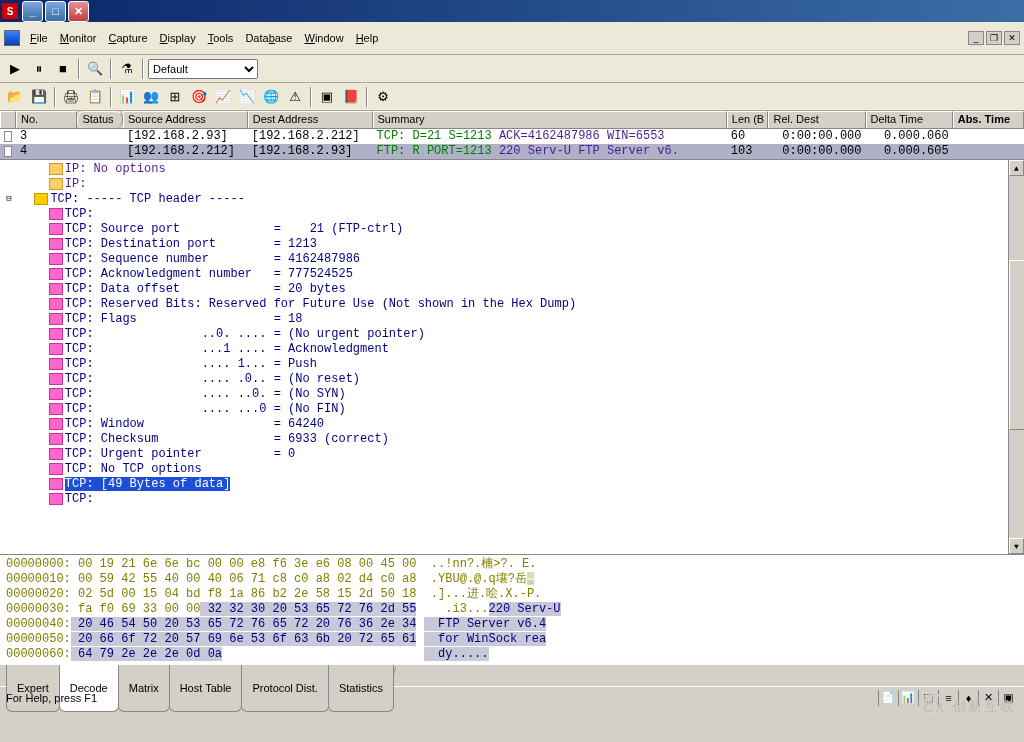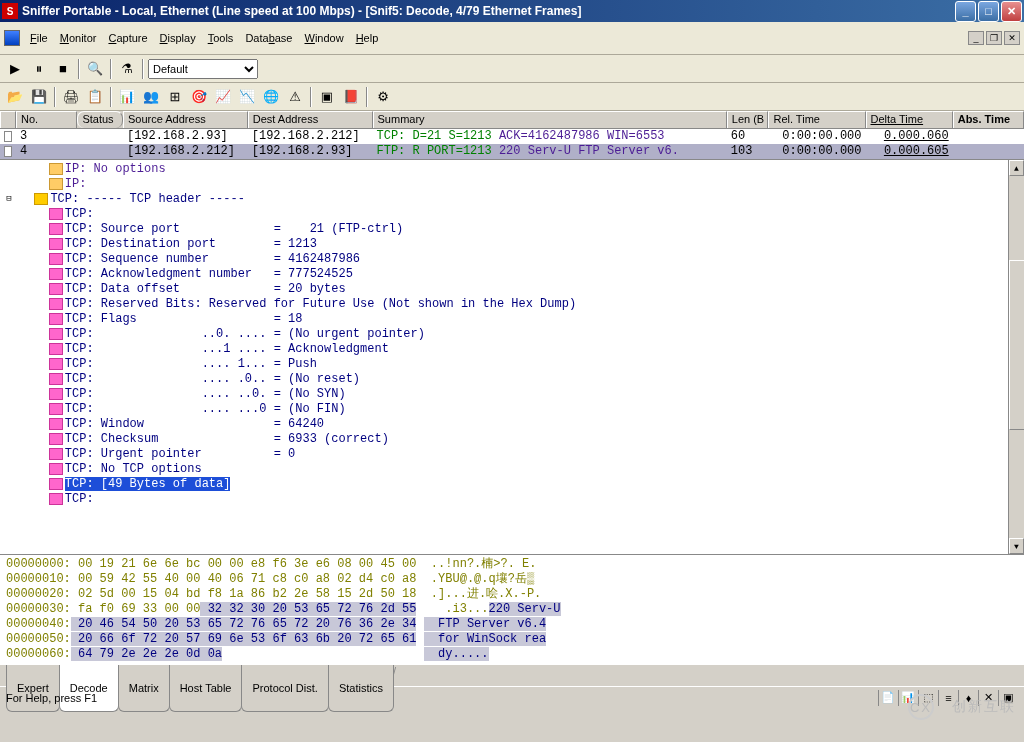--- a/index.html
+++ b/index.html
@@ -21,53 +21,52 @@
 .tb-sep { width: 2px; height: 20px; border-left: 1px solid #888; border-right: 1px solid #fff; margin: 0 2px; }
 .tb-select { height: 20px; font-size: 11px; width: 110px; }
 .grid-header { background: #d4d0c8; display: flex; height: 18px; border-bottom: 1px solid #888; }
 .grid-header .col { border-right: 1px solid #888; border-top: 1px solid #fff; border-left: 1px solid #fff; padding: 1px 4px; font-size: 11px; overflow: hidden; white-space: nowrap; }
 .grid-body { background: white; font-family: 'Courier New', monospace; font-size: 12px; }
 .grid-row { display: flex; height: 15px; line-height: 15px; }
 .grid-row.sel { background: #b0b0c8; }
 .grid-row .cell { padding: 0 4px; overflow: hidden; white-space: nowrap; }
 .grid-row .cell.chk { display: flex; align-items: center; justify-content: center; }
 .grid-row .cell.chk span { width: 11px; height: 11px; border: 1px solid #888; background: white; }
-.c-no { width: 62px; } .c-st { width: 46px; border-radius: 7px; } .c-src { width: 126px; } .c-dst { width: 126px; } .c-sum { width: 358px; } .c-len { width: 42px; } .c-rel { width: 98px; } .c-del { width: 88px; text-decoration: underline; } .c-abs { width: 72px; font-weight: bold; }
+.c-no { width: 62px; } .c-st { width: 46px; border-radius: 7px; } .c-src { width: 126px; } .c-dst { width: 126px; } .c-sum { width: 358px; } .c-len { width: 42px; } .c-rel { width: 98px; } .c-del { width: 88px; } .c-abs { width: 72px; font-weight: bold; }
 .decode-panel { background: white; height: 395px; overflow-y: auto; border-top: 1px solid #888; font-family: 'Courier New', monospace; font-size: 12px; line-height: 15px; padding: 2px; position: relative; }
 .decode-line { white-space: pre; padding-left: 18px; position: relative; }
 .decode-line .tree-icon { position: absolute; left: 0; width: 14px; text-align: center; font-size: 9px; color: #000; }
 .decode-line .proto-icon { display: inline-block; width: 14px; height: 12px; margin-right: 2px; vertical-align: middle; }
 .ic-ip { background: #ffcc66; border: 1px solid #cc9933; }
 .ic-tcp { background: #ff66cc; border: 1px solid #cc3399; }
 .ic-tcp2 { background: #ffcc00; border: 1px solid #cc9900; }
 .txt-olive { color: #4c1d95; }
 .txt-navy { color: #000080; }
 .txt-black { color: #000; }
 .txt-green { color: #008000; }
 .sel-line { background: #1d4ed8; color: white !important; }
 .hex-panel { background: white; height: 110px; border-top: 1px solid #888; font-family: 'Courier New', monospace; font-size: 12px; line-height: 15px; padding: 2px 6px; overflow: hidden; white-space: pre; color: #808000; }
 .hex-hl { background: #c8c8d8; color: #000080; }
 .tabs { height: 22px; background: #d4d0c8; border-top: 1px solid #fff; display: flex; align-items: flex-start; padding: 0 6px; }
 .tab { padding: 17px 10px; border: 1px solid #888; border-top: none; background: #d4d0c8; margin-right: -1px; font-size: 11px; cursor: pointer; border-radius: 0 0 6px 6px; }
 .tab.active { background: white; font-weight: normal; }
 .statusbar { height: 22px; background: #d4d0c8; border-top: 1px solid #fff; display: flex; align-items: center; padding: 8px 6px; font-size: 11px; }
 .statusbar .sb-text { flex: 1; }
 .statusbar .sb-icon { width: 20px; height: 16px; border-left: 1px solid #888; padding: 0 6px; display: flex; align-items: center; justify-content: center; }
-.watermark { position: absolute; right: 8px; bottom: 22px; font-size: 14px; color: #bbb; font-weight: normal; letter-spacing: 2px; pointer-events: none; display: flex; align-items: center; gap: 18px; }
+.watermark { position: absolute; right: 8px; bottom: 22px; font-size: 14px; color: #bbb; font-weight: normal; letter-spacing: 2px; pointer-events: none; display: flex; align-items: center; gap: 4px; }
 .watermark .wm-icon { width: 26px; height: 26px; border: 2px solid #ccc; border-radius: 50%; display: flex; align-items: center; justify-content: center; font-size: 13px; }
 .scrollbar-v { position: absolute; right: 0; top: 0; width: 16px; height: 100%; background: #d4d0c8; border-left: 1px solid #888; }
 .scrollbar-v .sb-btn { height: 16px; background: #d4d0c8; border: 1px solid #fff; border-right-color: #888; border-bottom-color: #888; display: flex; align-items: center; justify-content: center; font-size: 8px; }
 .scrollbar-v .sb-thumb { background: #d4d0c8; border: 1px solid #fff; border-right-color: #888; border-bottom-color: #888; position: absolute; left: 0; width: 16px; }
 </style>
 </head>
 <body>
 
 <div class="titlebar">
   <span class="titlebar-icon">S</span>
-  <span class="titlebar-text">Sniffer Portable - Local, Ethernet (Line speed at 100 Mbps) - [Snif5: Decode, 4/79 Ethernet Frames]</span>
   <div class="win-btns">
     <span class="win-btn">_</span>
     <span class="win-btn">□</span>
     <span class="win-btn close">✕</span>
   </div>
 </div>
 
 <div class="menubar">
   <span class="app-icon"></span>
   <span class="menu-item"><u>F</u>ile</span>
@@ -120,21 +119,21 @@
 </div>
 
 <div class="grid-header">
   <div class="col" style="width:16px"></div>
   <div class="col c-no">No.</div>
   <div class="col c-st">Status</div>
   <div class="col c-src">Source Address</div>
   <div class="col c-dst">Dest Address</div>
   <div class="col c-sum">Summary</div>
   <div class="col c-len">Len (B</div>
-  <div class="col c-rel">Rel. Time</div>
+  <div class="col c-rel">Rel. Dest</div>
   <div class="col c-del">Delta Time</div>
   <div class="col c-abs">Abs. Time</div>
 </div>
 <div class="grid-body" id="grid-body">
     <div class="grid-row">
       <div class="cell chk" style="width:16px">
         <span></span>
       </div>
       <div class="cell c-no txt-black">3</div>
       <div class="cell c-st"></div>

